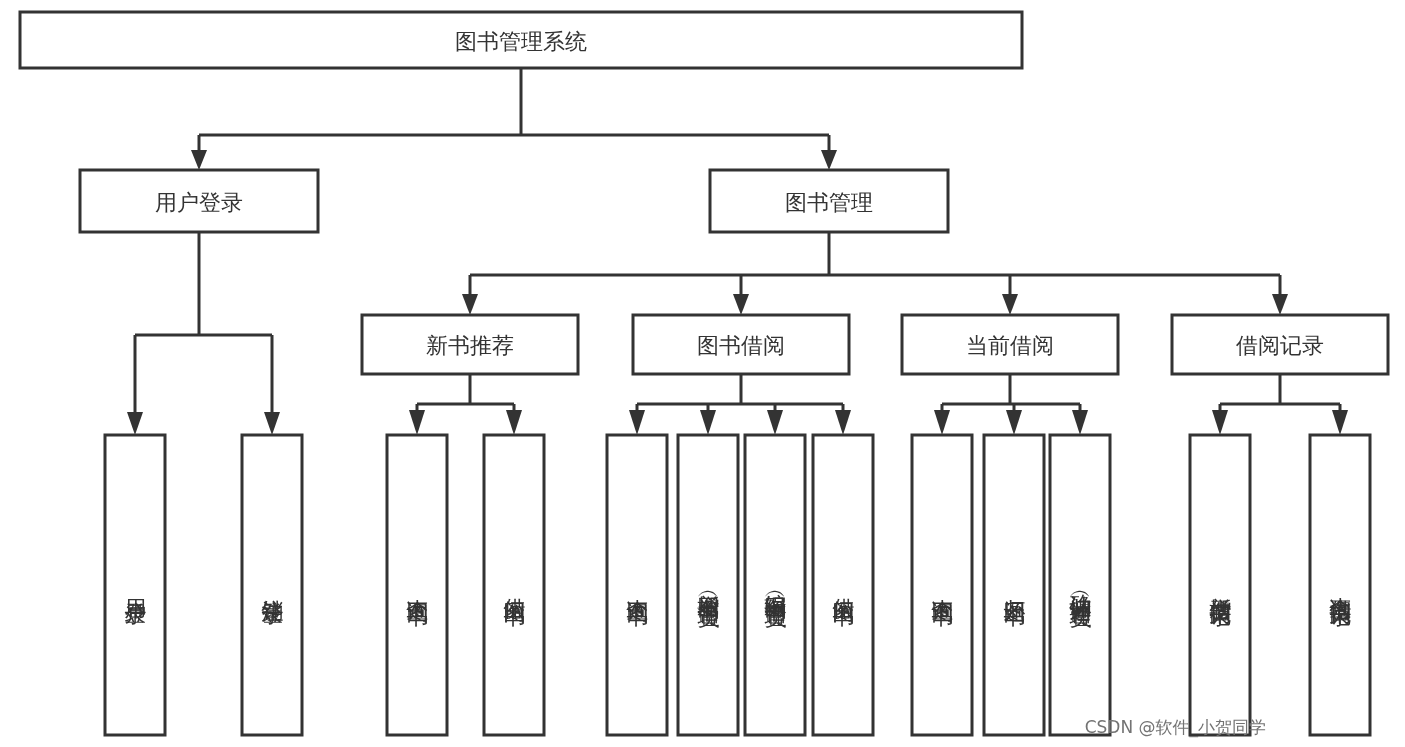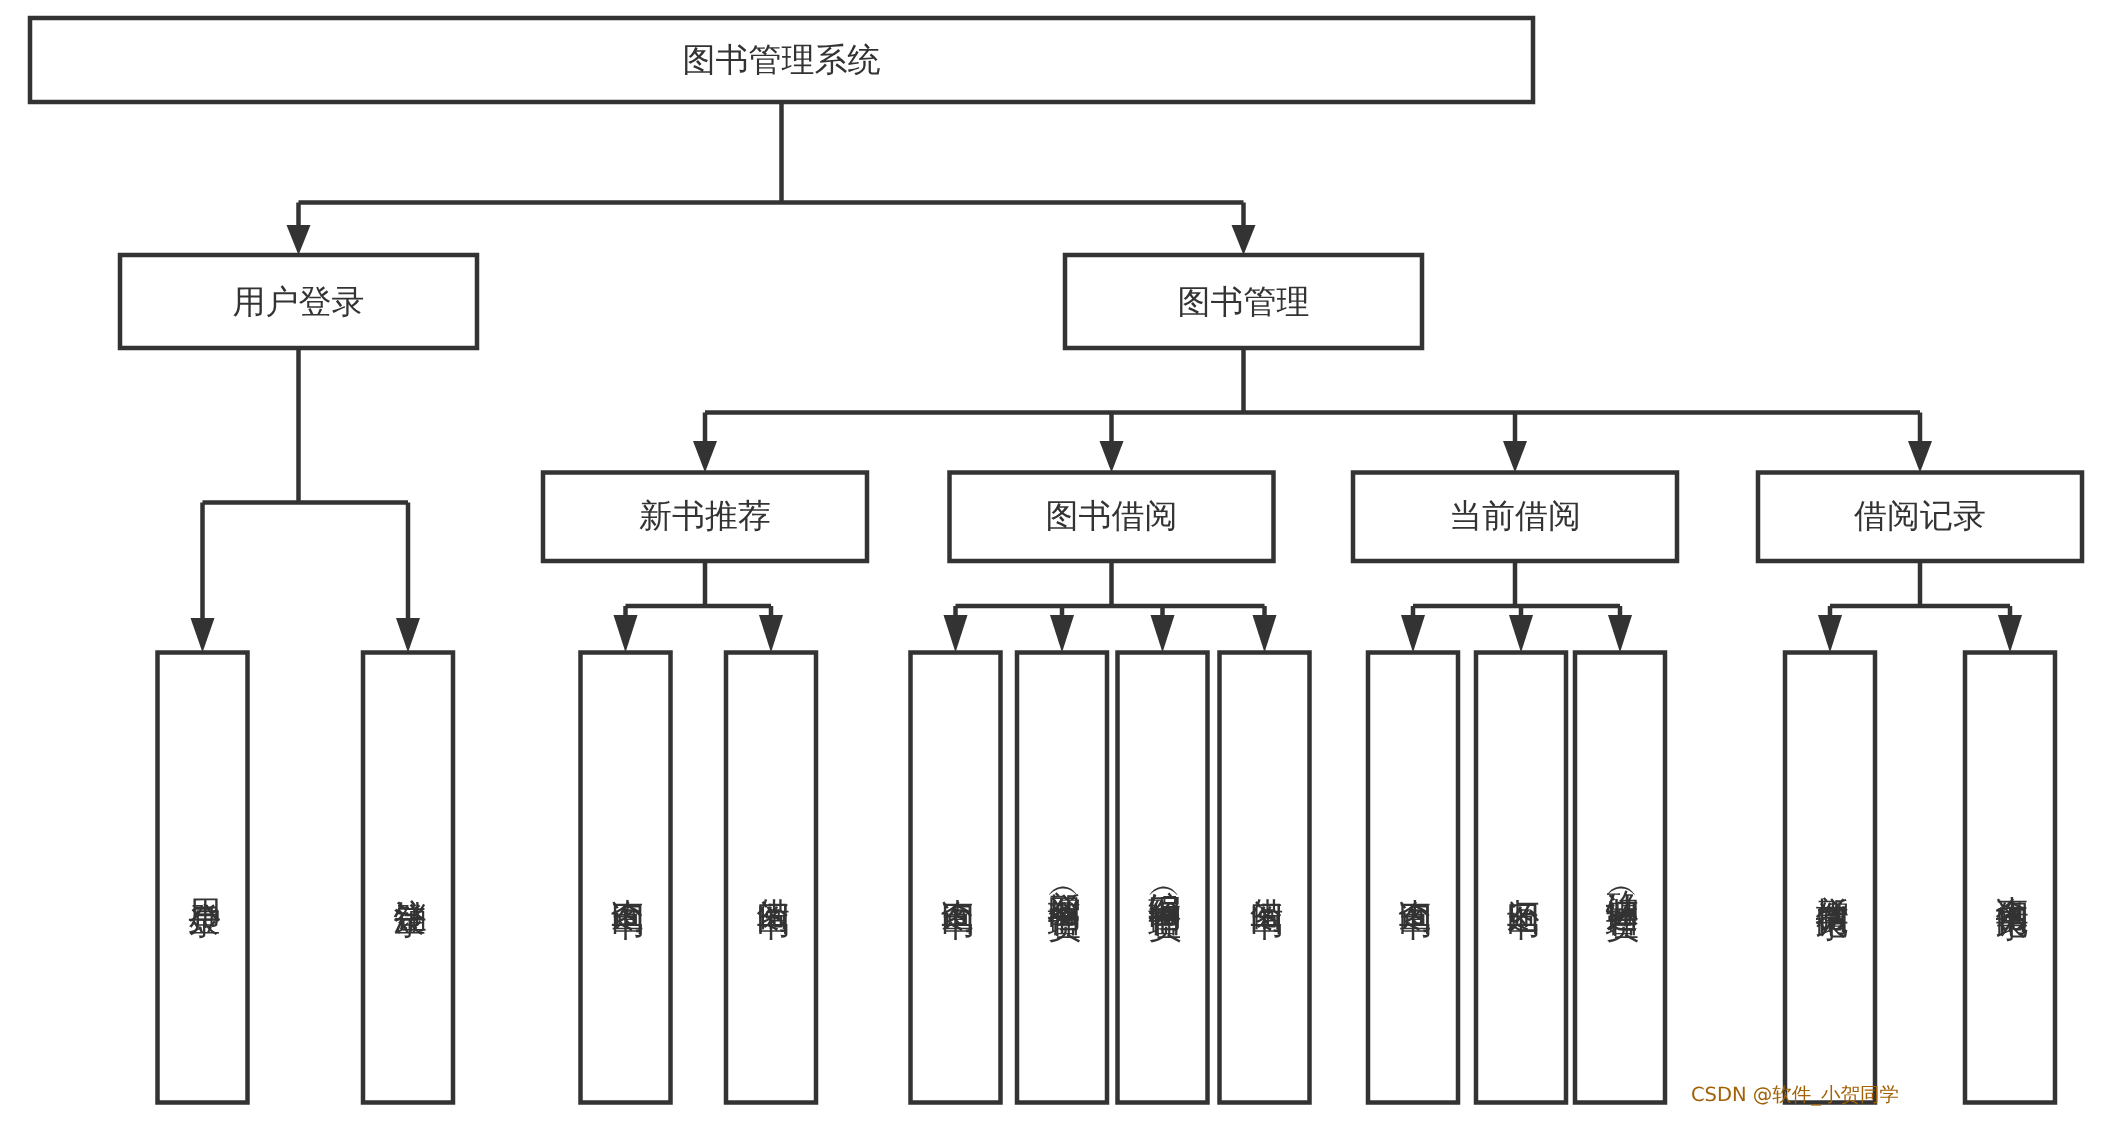--- a/index.html
+++ b/index.html
@@ -56,22 +56,22 @@
     text-anchor: middle;
     writing-mode: vertical-rl;
     dominant-baseline: central;
     letter-spacing: 2px;
   }
   .watermark-text {
     position: absolute;
     right: 8px;
     bottom: 8px;
     font-family: "DejaVu Sans", "Liberation Sans", sans-serif;
-    font-size: 13px;
-    color: #a16207;
+    font-size: 17px;
+    color: #737373;
     white-space: nowrap;
     pointer-events: none;
     text-align: right;
   }
 </style>
 </head>
 <body>
 
 <div id="diagram-root">
 

